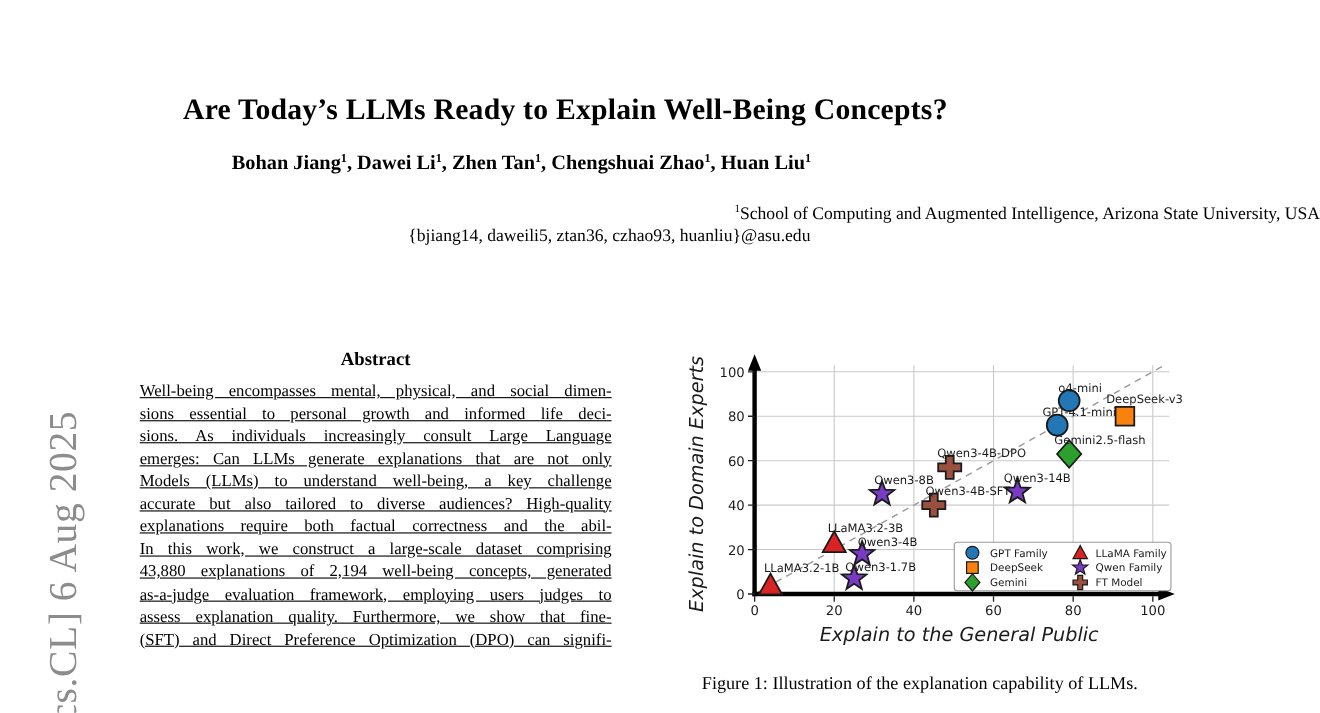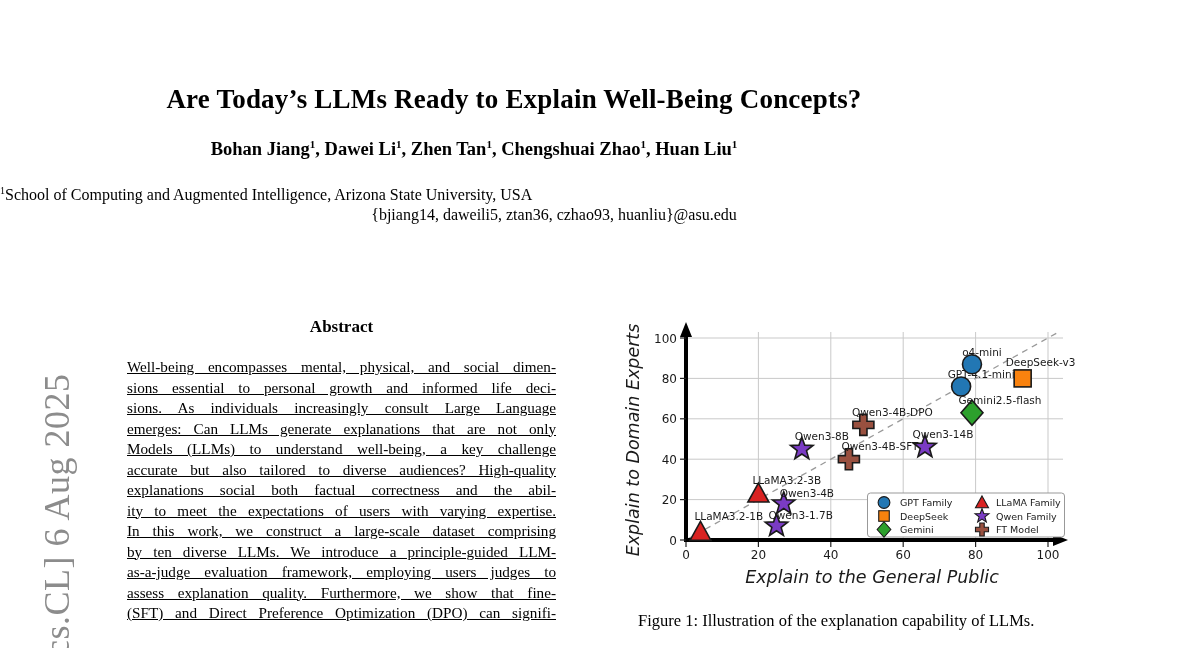--- a/index.html
+++ b/index.html
@@ -11,36 +11,36 @@
   .paper-title{
     position:absolute;top:84px;left:0;width:1028px;text-align:center;
     font-size:27px;font-weight:bold;letter-spacing:.2px;
   }
   .author-line{
     position:absolute;top:139px;left:0;width:948px;text-align:center;
     font-size:18.5px;font-weight:bold;
   }
   .author-line sup{font-size:11px;line-height:0;}
   .affil-line{
-    position:absolute;top:186px;left:0;width:1200px;text-align:left;
+    position:absolute;top:186px;left:0;width:1200px;text-align:right;
     font-size:16px;
   }
   .affil-line sup{font-size:10px;line-height:0;}
   .email-line{
     position:absolute;top:206px;left:0;width:1108px;text-align:center;
     font-size:16px;
   }
   .arxiv-strip{
     position:absolute;left:36px;top:656px;transform-origin:0 0;
     transform:rotate(-90deg);white-space:nowrap;
     font-size:36px;color:#8c8c8c;letter-spacing:.5px;
   }
   .abstract-block{position:absolute;left:127px;top:317px;width:429px;}
   .abstract-heading{
-    text-align:center;font-weight:bold;font-size:17px;margin:0 0 20px 0;
+    text-align:center;font-weight:bold;font-size:17px;margin:0 0 9px 0;
   }
   .abs-line{
     font-size:15.2px;line-height:20.5px;
     text-align:justify;text-align-last:justify;text-decoration:underline;
   }
   .figure-wrap{position:absolute;left:620px;top:318px;width:470px;height:280px;}
   .figure-caption{
     position:absolute;left:638px;top:611px;width:468px;
     font-size:16.5px;
   }
@@ -64,24 +64,23 @@
 
 <div class="abstract-block">
   <div class="abstract-heading">Abstract</div>
   <div>
       <div class="abs-line">Well-being encompasses mental, physical, and social dimen-</div>
       <div class="abs-line">sions essential to personal growth and informed life deci-</div>
       <div class="abs-line">sions. As individuals increasingly consult Large Language</div>
       <div class="abs-line">emerges: Can LLMs generate explanations that are not only</div>
       <div class="abs-line">Models (LLMs) to understand well-being, a key challenge</div>
       <div class="abs-line">accurate but also tailored to diverse audiences? High-quality</div>
-      <div class="abs-line">explanations social both factual correctness and the abil-</div>
-      <div class="abs-line">ity to meet the expectations of users with varying expertise.</div>
+      <div class="abs-line">explanations require both factual correctness and the abil-</div>
       <div class="abs-line">In this work, we construct a large-scale dataset comprising</div>
-      <div class="abs-line">by ten diverse LLMs. We introduce a principle-guided LLM-</div>
+      <div class="abs-line">43,880 explanations of 2,194 well-being concepts, generated</div>
       <div class="abs-line">as-a-judge evaluation framework, employing users judges to</div>
       <div class="abs-line">assess explanation quality. Furthermore, we show that fine-</div>
       <div class="abs-line">(SFT) and Direct Preference Optimization (DPO) can signifi-</div>
     </div>
 </div>
 
 <div class="figure-wrap">
   <svg id="chart-svg" width="470" height="280" viewBox="0 0 470 280">
       <line x1="138.4" y1="14" x2="138.4" y2="222" stroke="#c9c9c9" stroke-width="1"></line>
       <line x1="210.8" y1="14" x2="210.8" y2="222" stroke="#c9c9c9" stroke-width="1"></line>

